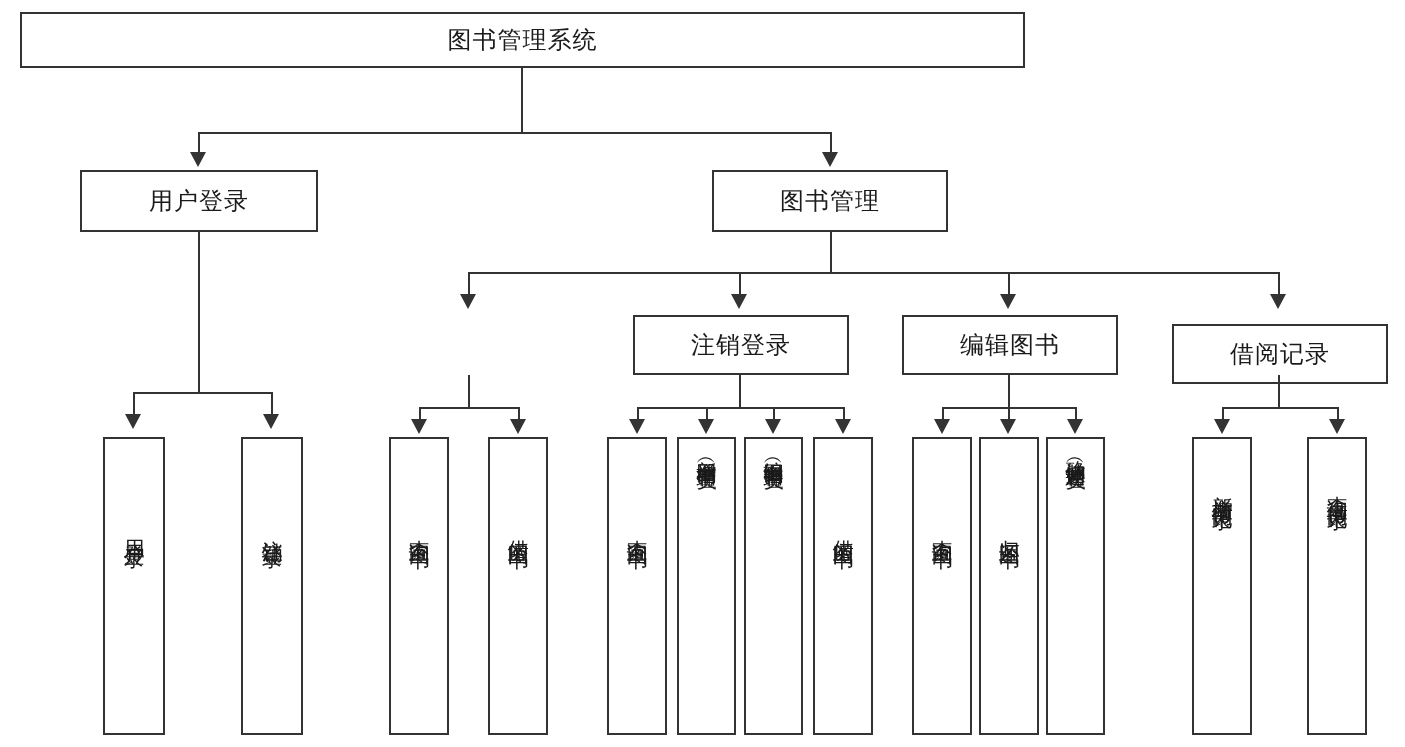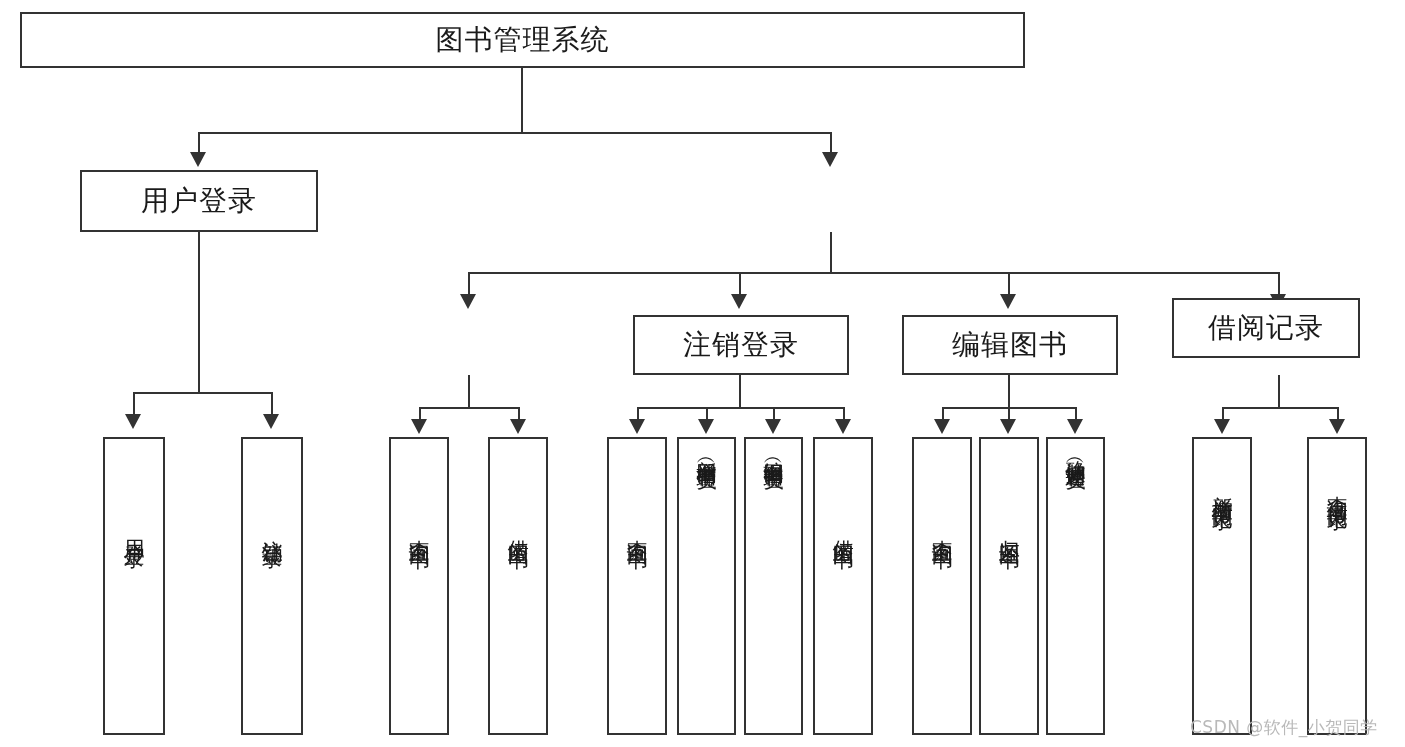--- a/index.html
+++ b/index.html
@@ -24,21 +24,21 @@
     position: absolute;
     box-sizing: border-box;
     background: #ffffff;
     border: 2.5px solid #333333;
     display: flex;
     align-items: center;
     justify-content: center;
     color: #1a1a1a;
   }
   .node.horizontal {
-    font-size: 28px;
+    font-size: 24px;
     letter-spacing: 1px;
     line-height: 1.1;
   }
   .node-label-h {
     white-space: nowrap;
   }
 
   
   .node.vertical {
     align-items: flex-start;
@@ -114,20 +114,23 @@
   <div class="vline" style="left:198px; top:132px; height:23px;"></div>
   <div class="arrow" style="left:190px; top:152px;"></div>
 
   <div class="vline" style="left:830px; top:132px; height:23px;"></div>
   <div class="arrow" style="left:822px; top:152px;"></div>
 
   <div class="node horizontal" style="left:80px; top:170px; width:238px; height:62px;">
     <span class="node-label-h">用户登录</span>
   </div>
 
+  <div class="node horizontal" style="left:712px; top:170px; width:236px; height:62px;">
+    <span class="node-label-h">图书管理</span>
+  </div>
 
   <div class="vline" style="left:198px; top:232px; height:160px;"></div>
   <div class="hline" style="left:133px; top:392px; width:140px;"></div>
   <div class="vline" style="left:133px; top:392px; height:25px;"></div>
   <div class="arrow" style="left:125px; top:414px;"></div>
   <div class="vline" style="left:271px; top:392px; height:25px;"></div>
   <div class="arrow" style="left:263px; top:414px;"></div>
 
   <div class="vline" style="left:830px; top:232px; height:40px;"></div>
   <div class="hline" style="left:468px; top:272px; width:812px;"></div>
@@ -139,21 +142,21 @@
   <div class="arrow" style="left:1000px; top:294px;"></div>
   <div class="vline" style="left:1278px; top:272px; height:25px;"></div>
   <div class="arrow" style="left:1270px; top:294px;"></div>
 
   <div class="node horizontal" style="left:633px; top:315px; width:216px; height:60px;">
     <span class="node-label-h">注销登录</span>
   </div>
   <div class="node horizontal" style="left:902px; top:315px; width:216px; height:60px;">
     <span class="node-label-h">编辑图书</span>
   </div>
-  <div class="node horizontal" style="left:1172px; top:298px; width:188px; height:60px;">
+  <div class="node horizontal" style="left:1172px; top:324px; width:216px; height:60px;">
     <span class="node-label-h">借阅记录</span>
   </div>
 
   <div class="vline" style="left:468px; top:375px; height:32px;"></div>
   <div class="hline" style="left:419px; top:407px; width:99px;"></div>
   <div class="vline" style="left:419px; top:407px; height:13px;"></div>
   <div class="arrow" style="left:411px; top:419px;"></div>
   <div class="vline" style="left:518px; top:407px; height:13px;"></div>
   <div class="arrow" style="left:510px; top:419px;"></div>
 
@@ -221,15 +224,14 @@
     <span class="node-label-v">确认归还（管理员）</span>
   </div>
 
   <div class="node vertical mid-text" style="left:1192px; top:437px; width:60px; height:298px;">
     <span class="node-label-v">新增借阅记录</span>
   </div>
   <div class="node vertical mid-text" style="left:1307px; top:437px; width:60px; height:298px;">
     <span class="node-label-v">查询借阅记录</span>
   </div>
 
-  <div id="watermark" style="left:1190px; top:716px;">CSDN @软件_小贺同学</div>
 
 </div>
 
 </body></html>

